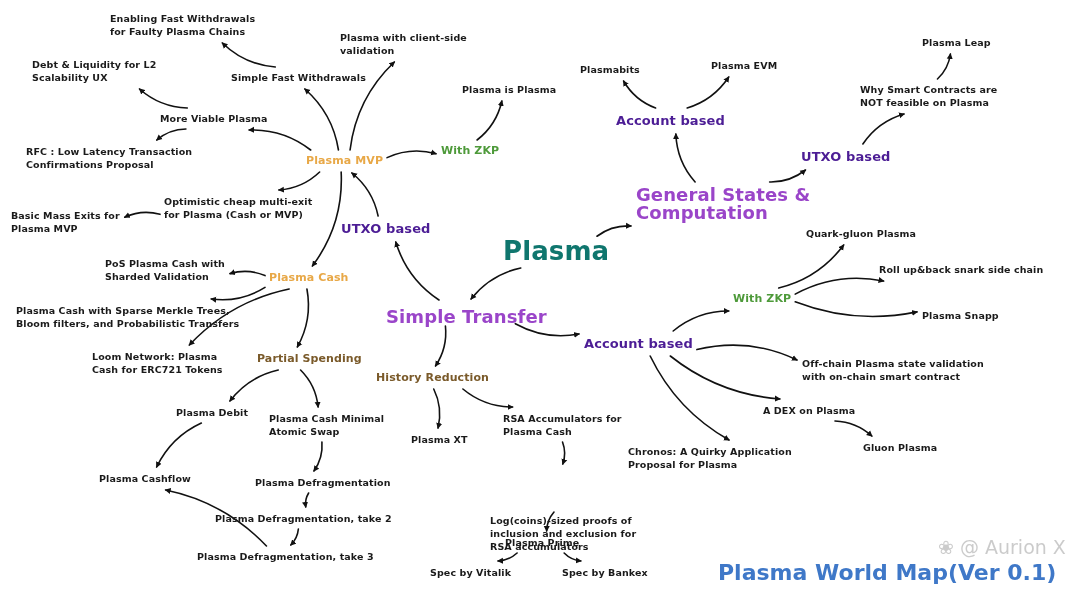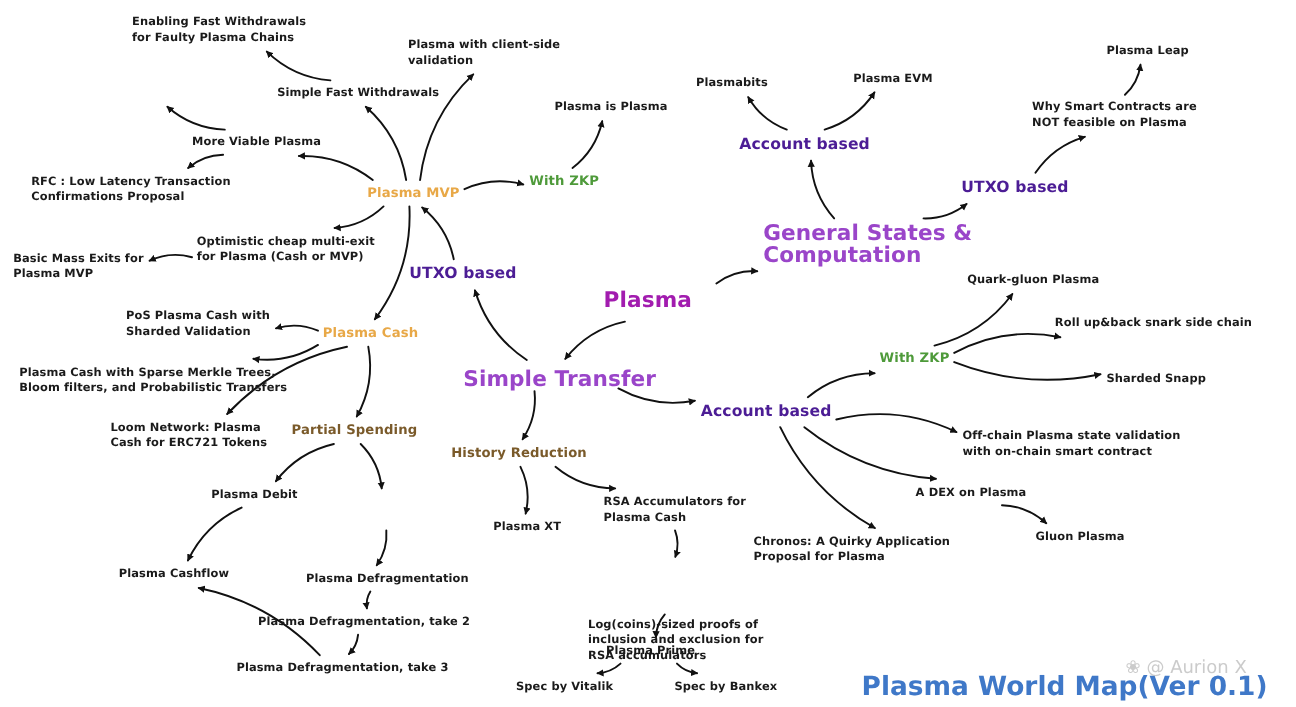--- a/index.html
+++ b/index.html
@@ -14,37 +14,37 @@
     #edges { position: absolute; left: 0; top: 0; width: 1080px; height: 589px; }
     .node {
       position: absolute;
       font-size: 9.5px;
       font-weight: bold;
       line-height: 13px;
       color: #1a1a1a;
       white-space: pre;
       letter-spacing: 0.1px;
     }
-    .node.root { font-size: 18px; line-height: 26px; color: #a21caf; }
+    .node.root { font-size: 26px; line-height: 26px; color: #0f766e; }
     .node.l1 { font-size: 18px; line-height: 18px; color: #9a45c9; }
     .node.blue { font-size: 13px; line-height: 17px; color: #4c1d95; }
     .node.orange { font-size: 11px; line-height: 14px; color: #e8a847; }
     .node.green { font-size: 11px; line-height: 14px; color: #4e9a3a; }
     .node.brown { font-size: 11px; line-height: 14px; color: #7a5a2a; }
     #title {
       position: absolute;
       left: 718px; top: 560px;
       font-size: 22px; font-weight: bold;
       color: #3f78c8;
       white-space: pre;
     }
     #watermark {
       position: absolute;
-      left: 938px; top: 547px;
-      font-size: 15px;
+      left: 938px; top: 536px;
+      font-size: 19px;
       color: rgba(160,160,160,0.55);
       white-space: pre;
     }
   </style>
 </head>
 <body>
 
 <div id="canvas">
   <svg id="edges" xmlns="http://www.w3.org/2000/svg">
     <defs>
@@ -118,57 +118,61 @@
   <div class="node blue" style="left:341px;top:220px;">UTXO based</div>
   <div class="node orange" style="left:306px;top:154px;">Plasma MVP</div>
   <div class="node green" style="left:441px;top:144px;">With ZKP</div>
   <div class="node" style="left:462px;top:83px;">Plasma is Plasma</div>
   <div class="node" style="left:340px;top:31px;">Plasma with client-side
 validation</div>
   <div class="node" style="left:231px;top:71px;">Simple Fast Withdrawals</div>
   <div class="node" style="left:110px;top:12px;">Enabling Fast Withdrawals
 for Faulty Plasma Chains</div>
   <div class="node" style="left:160px;top:112px;">More Viable Plasma</div>
+  <div class="node" style="left:32px;top:58px;">Debt &amp; Liquidity for L2
+Scalability UX</div>
   <div class="node" style="left:26px;top:145px;">RFC : Low Latency Transaction
 Confirmations Proposal</div>
   <div class="node" style="left:164px;top:195px;">Optimistic cheap multi-exit
 for Plasma (Cash or MVP)</div>
   <div class="node" style="left:11px;top:209px;">Basic Mass Exits for
 Plasma MVP</div>
 
   <div class="node orange" style="left:269px;top:271px;">Plasma Cash</div>
   <div class="node" style="left:16px;top:304px;">Plasma Cash with Sparse Merkle Trees,
 Bloom filters, and Probabilistic Transfers</div>
   <div class="node" style="left:105px;top:257px;">PoS Plasma Cash with
 Sharded Validation</div>
   <div class="node" style="left:92px;top:350px;">Loom Network: Plasma
 Cash for ERC721 Tokens</div>
-  <div class="node brown" style="left:243px;top:352px;text-align:right;">Partial Spending</div>
+  <div class="node brown" style="left:257px;top:352px;text-align:right;">Partial Spending</div>
   <div class="node" style="left:176px;top:406px;">Plasma Debit</div>
+  <div class="node" style="left:269px;top:412px;">Plasma Cash Minimal
+Atomic Swap</div>
   <div class="node" style="left:99px;top:472px;">Plasma Cashflow</div>
   <div class="node" style="left:243px;top:476px;padding-left:12px;">Plasma Defragmentation</div>
   <div class="node" style="left:215px;top:512px;">Plasma Defragmentation, take 2</div>
   <div class="node" style="left:197px;top:550px;">Plasma Defragmentation, take 3</div>
 
   <div class="node brown" style="left:376px;top:371px;">History Reduction</div>
   <div class="node" style="left:411px;top:433px;">Plasma XT</div>
   <div class="node" style="left:503px;top:412px;">RSA Accumulators for
 Plasma Cash</div>
   <div class="node" style="left:490px;top:469px;margin-top:45px;">Log(coins)-sized proofs of
 inclusion and exclusion for
 RSA accumulators</div>
   <div class="node" style="left:505px;top:536px;">Plasma Prime</div>
   <div class="node" style="left:430px;top:566px;">Spec by Vitalik</div>
   <div class="node" style="left:562px;top:566px;">Spec by Bankex</div>
 
   <div class="node blue" style="left:584px;top:335px;">Account based</div>
   <div class="node green" style="left:733px;top:292px;">With ZKP</div>
   <div class="node" style="left:806px;top:227px;">Quark-gluon Plasma</div>
   <div class="node" style="left:879px;top:263px;">Roll up&amp;back snark side chain</div>
-  <div class="node" style="left:922px;top:309px;">Sharded Snapp</div>
+  <div class="node" style="left:922px;top:309px;">Plasma Snapp</div>
   <div class="node" style="left:802px;top:357px;">Off-chain Plasma state validation
 with on-chain smart contract</div>
   <div class="node" style="left:763px;top:404px;">A DEX on Plasma</div>
   <div class="node" style="left:863px;top:441px;">Gluon Plasma</div>
   <div class="node" style="left:628px;top:445px;">Chronos: A Quirky Application
 Proposal for Plasma</div>
 
   <div id="title">Plasma World Map(Ver 0.1)</div>
   <div id="watermark">❀ @ Aurion X</div>
 </div>

